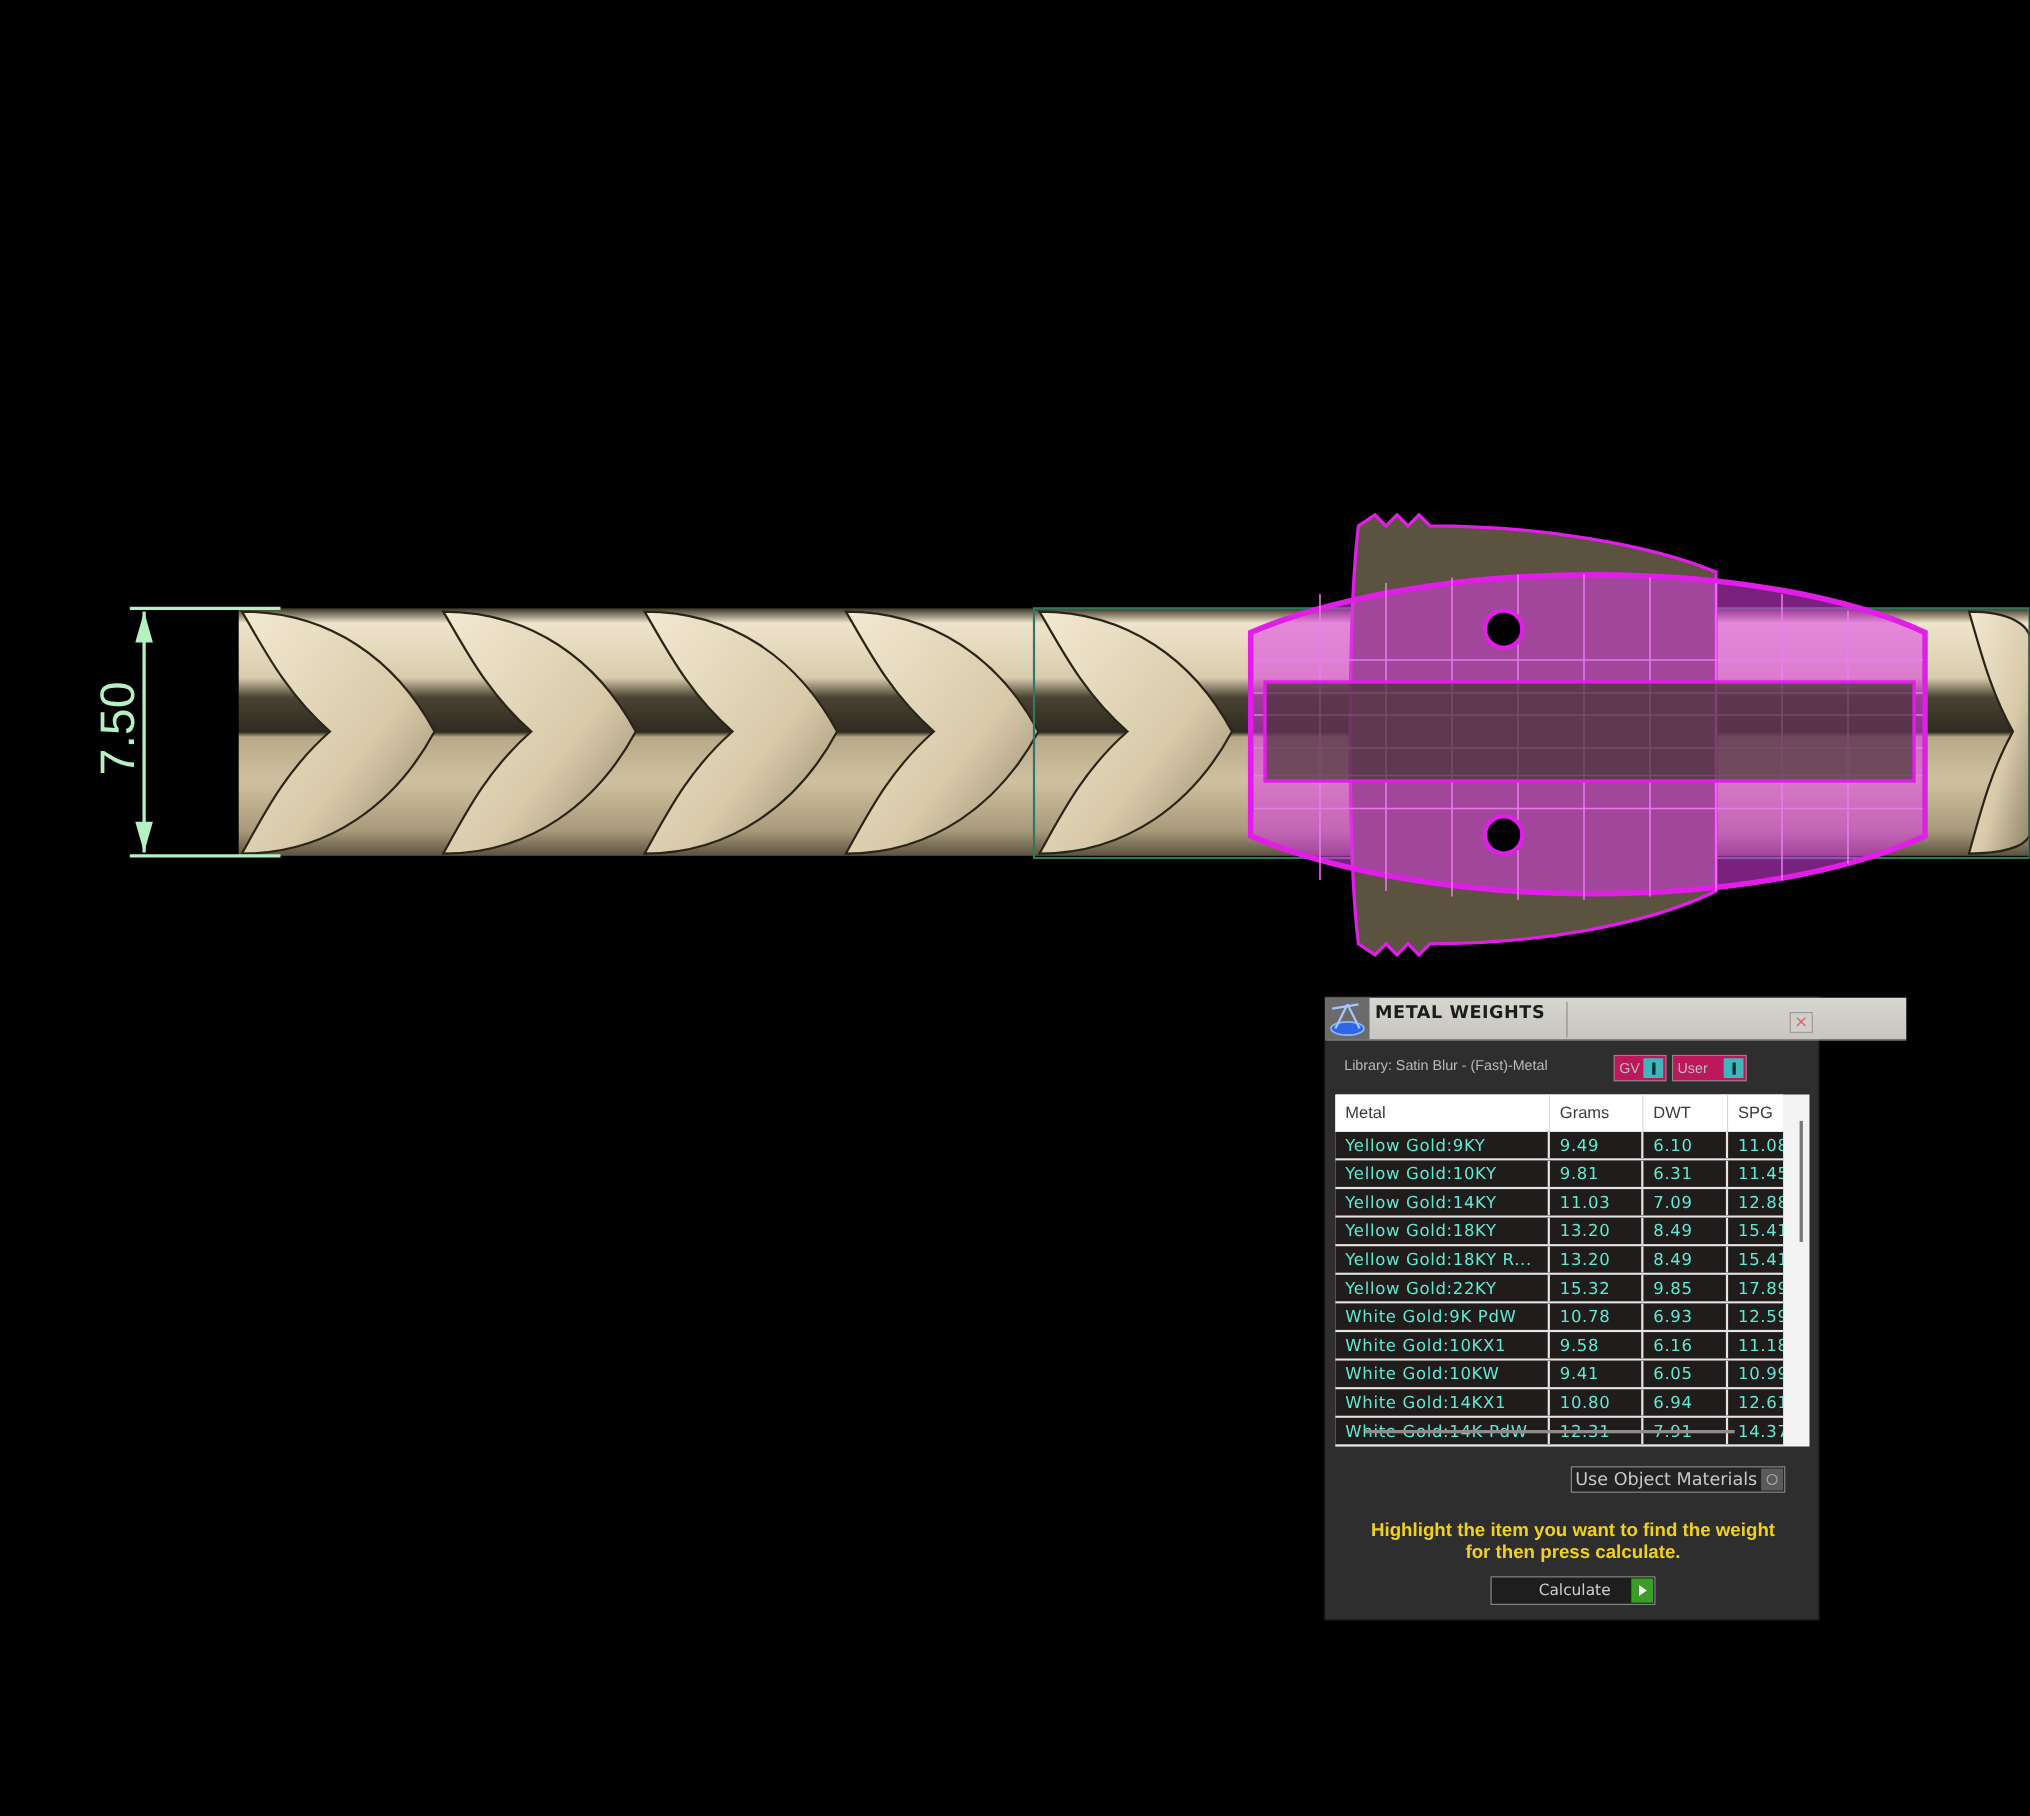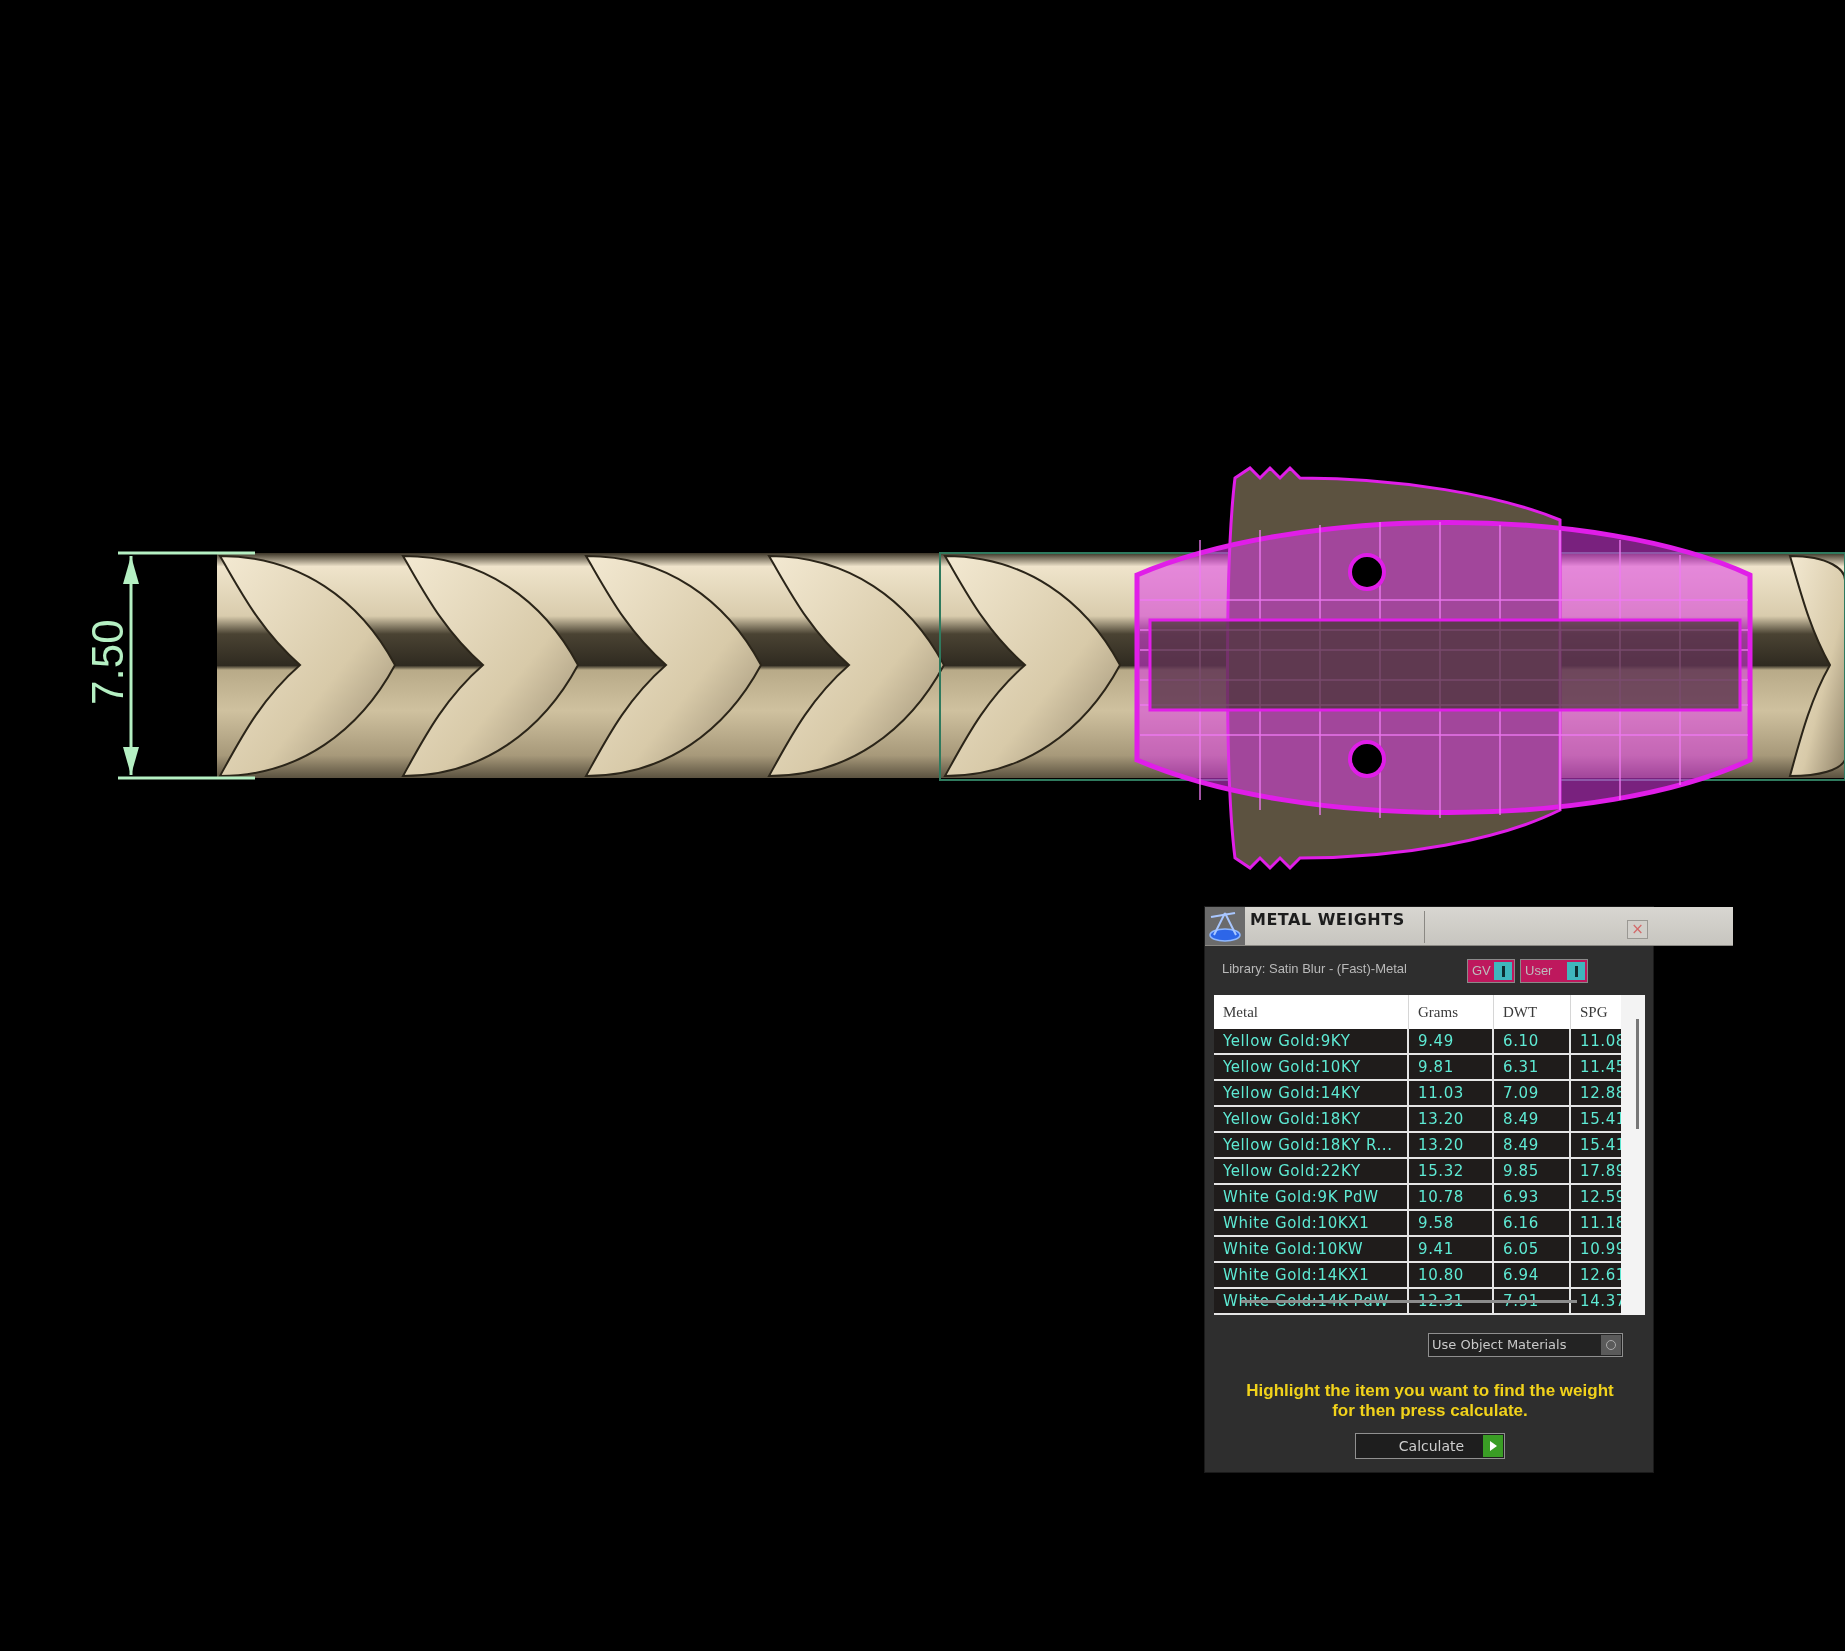--- a/index.html
+++ b/index.html
@@ -11,33 +11,33 @@
   .titlebar { position:absolute; left:0; top:0; width:484px; height:38px; background:linear-gradient(#d8d6d1,#c7c5bf); border-bottom:1px solid #8c8a85;padding-left:44px; }
   .app-icon { position:absolute; left:0; top:0; width:40px; height:38px; background:#6b6b6b; }
   .title { position:absolute; left:45px; top:3px; font-family:"DejaVu Sans", sans-serif; font-weight:bold; font-size:16px; color:#1d1d1d; letter-spacing:0.5px; }
   .title-sep { position:absolute; left:219px; top:4px; width:1px; height:32px; background:#8a8883; }
   .close-btn { position:absolute; left:422px; top:13px; width:21px; height:19px; background:#d1cfca; border:1px solid #9a9893; box-sizing:border-box; color:#d36a6a; font-size:15px; line-height:16px; text-align:center; }
   .library { position:absolute; left:17px; top:54px; color:#b9b9b9; font-family:"Liberation Sans", sans-serif; font-size:13px; }
   .toggle { position:absolute; top:52px; height:24px; border:1px solid #8a8a8a; background:#be185d; box-sizing:border-box; color:#bdbdbd; font-family:"Liberation Sans", sans-serif; font-size:13px; line-height:22px; padding-left:4px; }
   .toggle .knob { position:absolute; right:2px; top:2px; width:18px; height:18px; background:#3fb6bd; }
   .toggle .knob::after { content:""; position:absolute; left:8px; top:4px; width:3px; height:11px; background:#0d2d30; }
   .table-panel { position:absolute; left:9px; top:88px; width:431px; height:320px; background:#f3f3f3; }
-  .thead { position:absolute; left:0; top:0; width:407px; height:34px; background:#fff; font-family:Liberation Serif, serif; font-size:15px; color:#3a3a3a; }
+  .thead { position:absolute; left:0; top:0; width:407px; height:34px; background:#fff; font-family:Liberation Sans, sans-serif; font-size:15px; color:#3a3a3a; }
   .thead span, .row span { position:absolute; top:0; height:100%; box-sizing:border-box; padding-left:9px; }
   .thead span { line-height:34px; border-right:1px solid #d6d6d6; }
   .rows { position:absolute; left:0; top:34px; width:407px; }
   .row { position:relative; height:24px; background:#1f1c1b; border-bottom:2px solid #e5e5e5; box-sizing:content-box; font-family:"DejaVu Sans", sans-serif; font-size:15px; color:#5eead4; letter-spacing:0.6px; overflow:hidden; }
   .row span { line-height:24px; border-right:2px solid #e5e5e5; white-space:nowrap; overflow:hidden; }
   .c0 { left:0; width:195px; }
   .c1 { left:195px; width:85px; }
   .c2 { left:280px; width:77px; }
   .c3 { left:357px; width:50px; border-right:none !important; }
   .vscroll { position:absolute; left:422px; top:24px; width:3px; height:110px; background:#777; }
   .hscroll { position:absolute; left:27px; top:305px; width:336px; height:3px; background:#8c8c8c; }
-  .uom-btn { position:absolute; left:223px; top:426px; width:195px; height:24px; border:1px solid #8f8f8f; background:#232323; box-sizing:border-box; color:#c9c9c9; font-family:"DejaVu Sans", sans-serif; font-size:13px; line-height:22px; padding-left:3px; }
+  .uom-btn { position:absolute; left:223px; top:426px; width:195px; height:24px; border:1px solid #8f8f8f; background:#232323; box-sizing:border-box; color:#c9c9c9; font-family:"DejaVu Sans", sans-serif; font-size:16px; line-height:22px; padding-left:3px; }
   .uom-btn .radio { position:absolute; right:1px; top:1px; width:20px; height:20px; background:#5a5a5a; }
   .uom-btn .radio::after { content:""; position:absolute; left:5px; top:5px; width:8px; height:8px; border:1px solid #aaa; border-radius:50%; }
   .hint { position:absolute; left:10px; top:474px; width:430px; text-align:center; color:#f1d21b; font-family:"Liberation Sans", sans-serif; font-weight:bold; font-size:17px; line-height:20px; }
   .calc-btn { position:absolute; left:150px; top:526px; width:150px; height:26px; border:1px solid #909090; background:#1e1e1e; box-sizing:border-box; color:#cfcfcf; font-family:"DejaVu Sans", sans-serif; font-size:14px; line-height:24px; padding-left:3px;text-align:center; }
   .calc-btn .go { position:absolute; right:1px; top:1px; width:20px; height:22px; background:#3a9d25; }
   .calc-btn .go::after { content:""; position:absolute; left:7px; top:6px; border-left:7px solid #fff; border-top:5px solid transparent; border-bottom:5px solid transparent; }
 </style>
 </head>
 <body>
 

